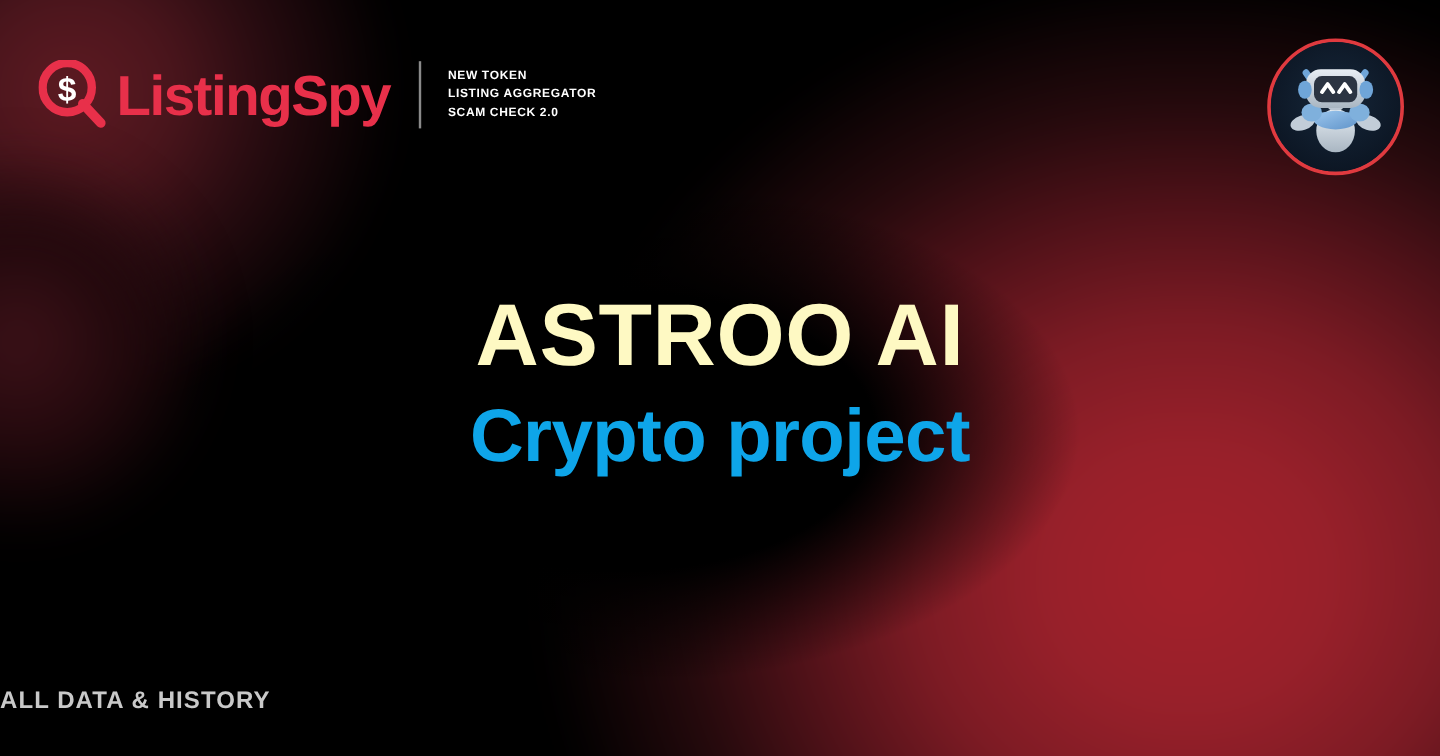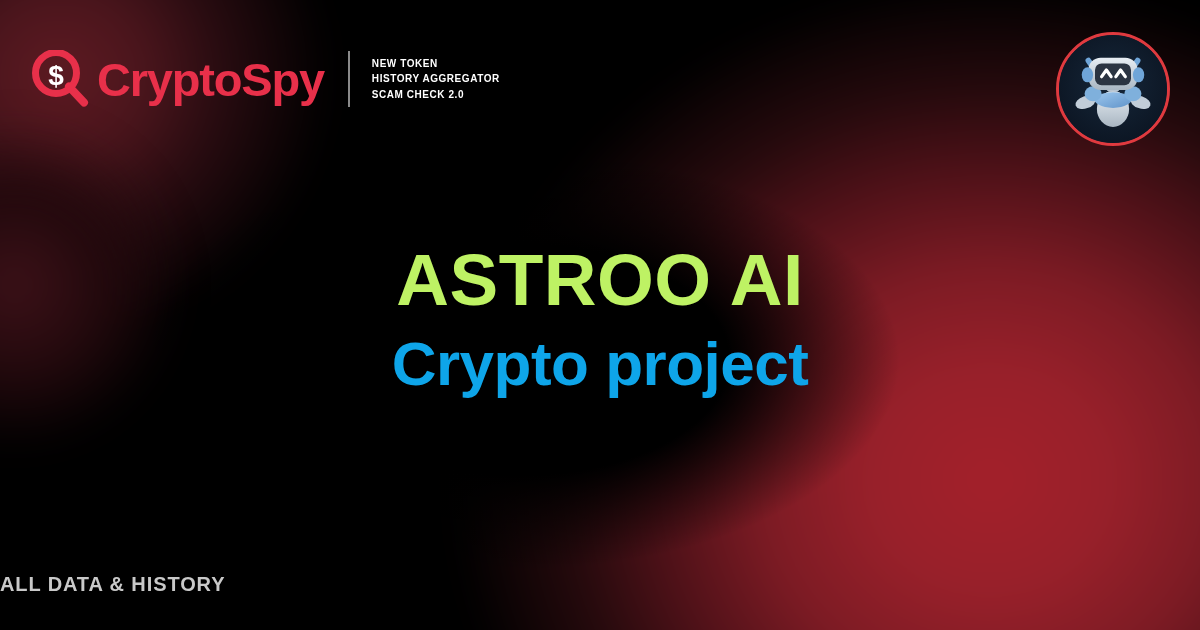--- a/index.html
+++ b/index.html
@@ -142,21 +142,21 @@
   
   .center {
     position: absolute;
     left: 0;
     right: 0;
     top: 243px;
     text-align: center;
     z-index: 4;
   }
   .title {
-    color: #bef264;
+    color: #fef9c3;
     font-size: 73px;
     font-weight: bold;
     letter-spacing: 0.5px;
     line-height: 1.02;
     margin: 0;
   }
   .subtitle {
     color: #0ea5e9;
     font-size: 62px;
     font-weight: bold;
@@ -192,27 +192,27 @@
   <div class="header">
 
     <span class="logo-mark">
       <svg viewBox="0 0 58 58" xmlns="http://www.w3.org/2000/svg" aria-hidden="true">
         <circle cx="24" cy="23" r="20.5" fill="none" stroke="#e8304a" stroke-width="7"></circle>
         <line x1="37" y1="36.5" x2="52" y2="52.5" stroke="#e8304a" stroke-width="8" stroke-linecap="round"></line>
         <text x="24" y="34.5" text-anchor="middle" font-family="Liberation Sans, sans-serif" font-size="28" font-weight="bold" fill="#ffffff">$</text>
       </svg>
     </span>
 
-    <span class="logo-word"><span class="w-listing">Crypto</span><span class="w-spy">Spy</span></span>
+    <span class="logo-word"><span class="w-listing">Listing</span><span class="w-spy">Spy</span></span>
 
     <span class="divider"></span>
 
     <div class="tagline">
       <div>NEW TOKEN</div>
-      <div>HISTORY AGGREGATOR</div>
+      <div>LISTING AGGREGATOR</div>
       <div>SCAM CHECK 2.0</div>
     </div>
 
   </div>
 
   <div class="avatar">
     <span style="width:100%;height:100%;">
       <svg viewBox="0 0 114 114" xmlns="http://www.w3.org/2000/svg" aria-hidden="true">
         <defs>
           <radialGradient id="avbg" cx="50%" cy="45%" r="62%">

